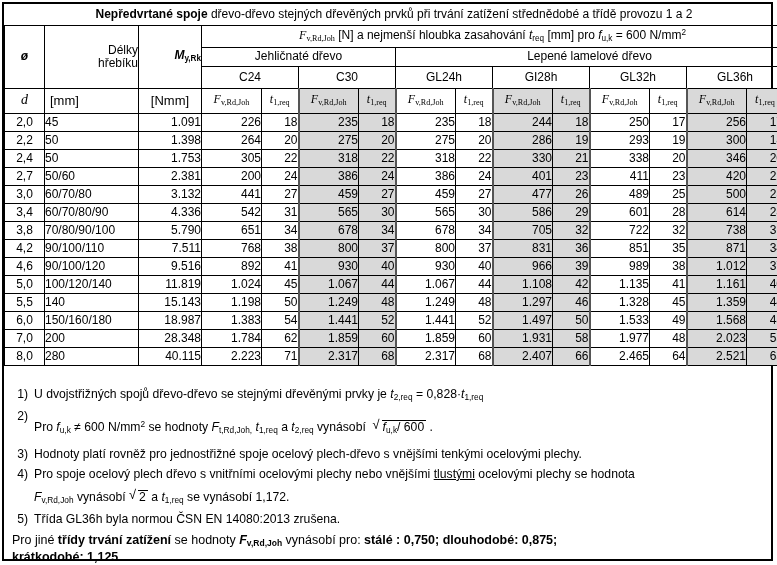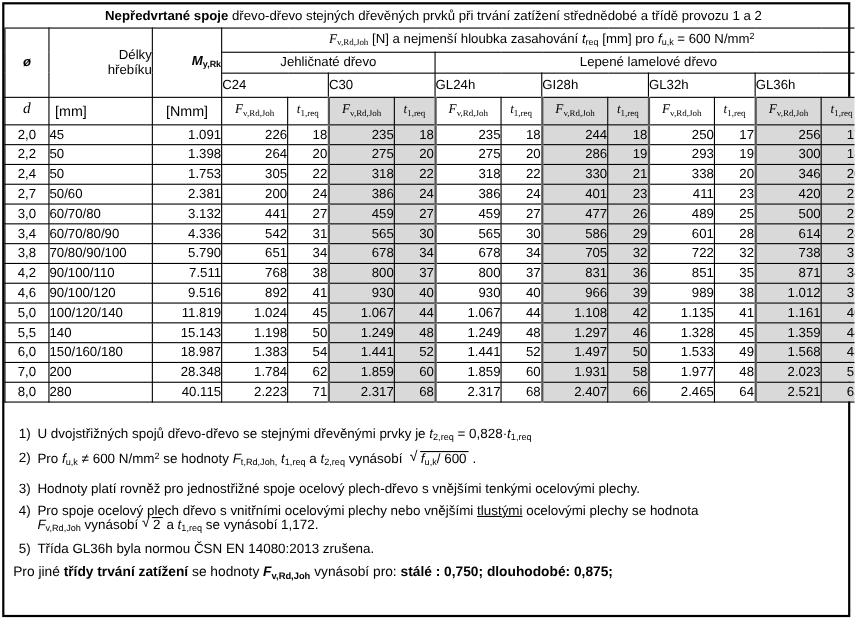--- a/index.html
+++ b/index.html
@@ -62,20 +62,21 @@
     font-size: 12.5px;
   }
 
   .grp {
     height: 19px;
     text-align: center;
     font-size: 12.5px;
   }
   .spec {
     height: 22px;
+    text-align: center;
     font-size: 14px;
     font-weight: bold;
   }
   .unitrow td {
     height: 25px;
     text-align: center;
     font-size: 12px;
   }
 
   .lbl-center {
@@ -143,20 +144,21 @@
   .note3 { padding-top: 6px; padding-bottom: 4px;}
   .note4 { padding-top: 4px; }
   .note5 { padding-top: 6px; }
   .plain-para { padding: 5px 0 0 4px; font-size: 12.5px; }
   .plain-para2 { padding: 4px 0 0 4px; font-size: 12.5px; font-weight: bold;}
 
   .sqrt {
     display: inline-block;
     position: relative;
     padding-left: 9px;
+    margin-top: 10px;
   }
   .sqrt::before {
     content: "\221A";
     position: absolute;
     left: 0;
     top: -1px;
     font-size: 1.05em;
   }
   .sqrt > .rad {
     border-top: 1px solid #000;
@@ -516,16 +518,19 @@
       </div>
 
       <div class="note note5">
         <div class="mark">5)</div>
         <div class="body">Třída GL36h byla normou ČSN EN 14080:2013 zrušena.</div>
       </div>
 
       <div class="plain-para">
         <span>Pro jiné </span><b>třídy trvání zatížení</b><span> se hodnoty </span><b><span class="it">F</span><span class="sub">v,Rd,Joh</span></b><span> vynásobí pro: </span><b>stálé : 0,750; dlouhodobé: 0,875;</b>
       </div>
+      <div class="plain-para2">
+        <b>krátkodobé: 1,125</b>
+      </div>
 
     </div>
   </div>
 </div>
 
 </body></html>

